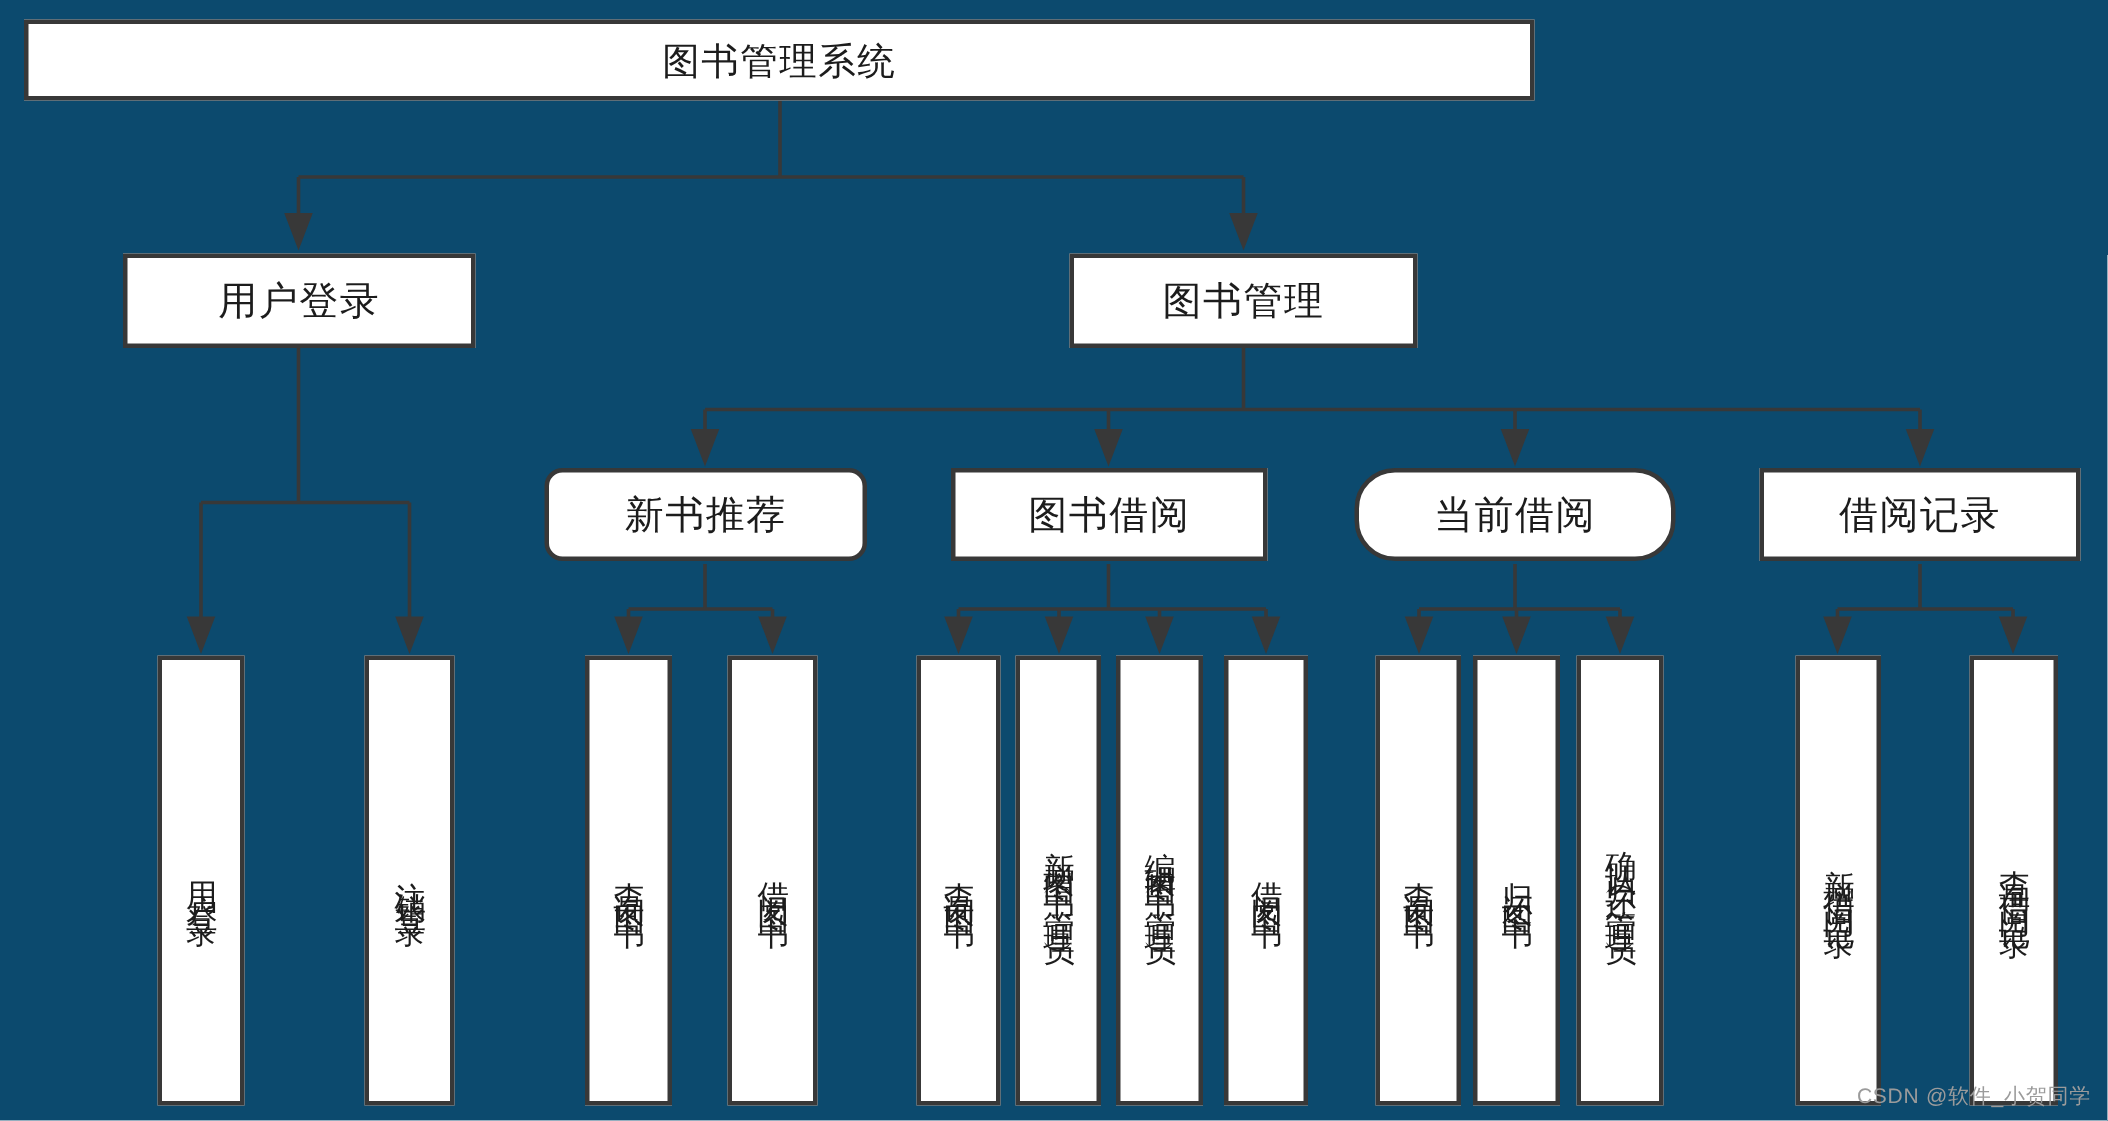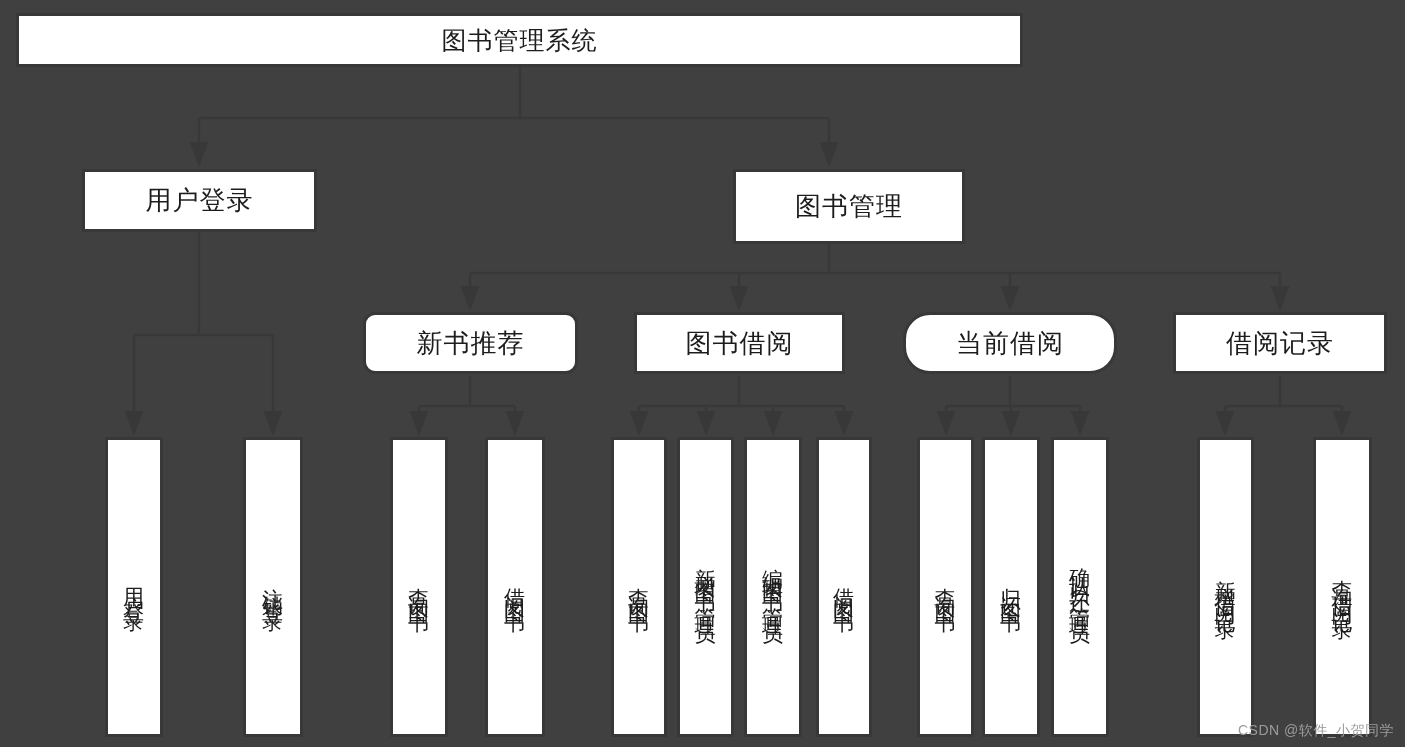--- a/index.html
+++ b/index.html
@@ -1,20 +1,20 @@
 <!DOCTYPE html>
 <html><head>
 <meta charset="utf-8">
 <style>
   html, body { margin: 0; padding: 0; background: #ffffff; }
   .stage {
     position: relative;
     width: 1405px;
     height: 747px;
-    background: #404040;
+    background: #0c4a6e;
     font-family: "Liberation Sans", sans-serif;
     overflow: hidden;
     text-decoration: underline;
   }
   .wires {
     position: absolute;
     left: 0; top: 0;
     width: 1405px; height: 747px;
   }
   .hnode {
@@ -125,21 +125,21 @@
     </g>
   </svg>
 
   <div class="hnode root-node" style="left:16px; top:13px; width:1007px; height:54px;">
     <span>图书管理系统</span>
   </div>
 
   <div class="hnode" style="left:82px; top:169px; width:235px; height:63px;">
     <span>用户登录</span>
   </div>
-  <div class="hnode" style="left:713px; top:169px; width:232px; height:75px;margin-left:20px;">
+  <div class="hnode" style="left:713px; top:169px; width:232px; height:63px;">
     <span>图书管理</span>
   </div>
 
   <div class="hnode" style="left:363px; top:312px; width:215px; height:62px;border-radius:12px;">
     <span>新书推荐</span>
   </div>
   <div class="hnode" style="left:634px; top:312px; width:211px; height:62px;">
     <span>图书借阅</span>
   </div>
   <div class="hnode" style="left:903px; top:312px; width:214px; height:62px;border-radius:27px;">

